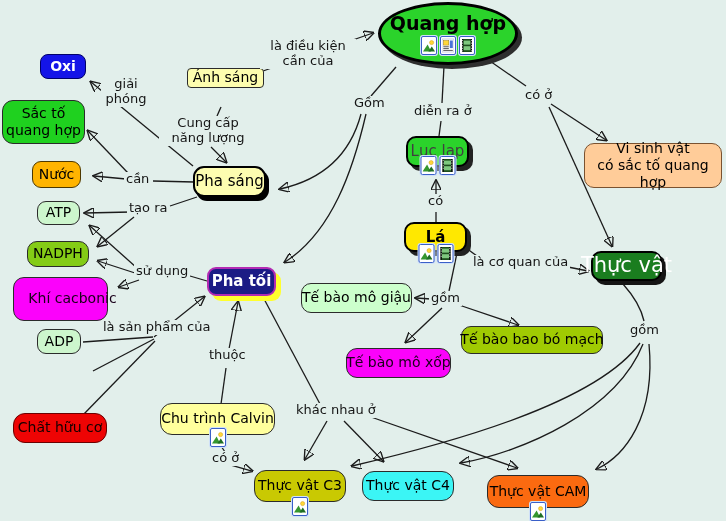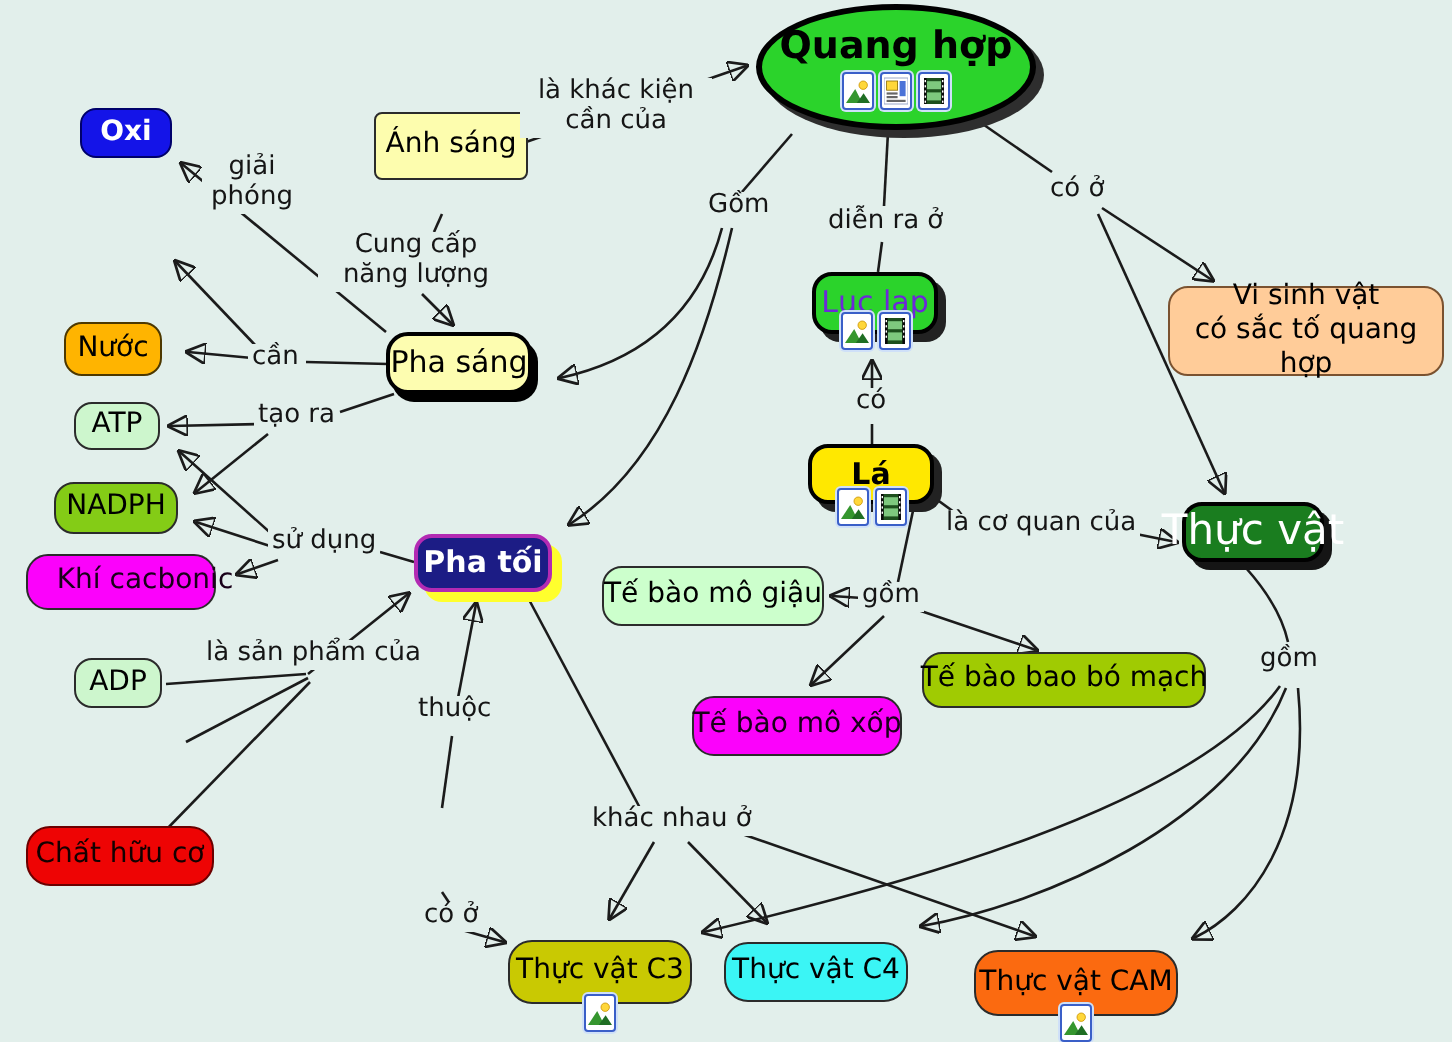--- a/index.html
+++ b/index.html
@@ -21,28 +21,28 @@
   .icons.below { position:absolute; left:50%; bottom:-13px; transform:translateX(-50%); }
   .ico { width:16px; height:19px; background:#fff; border:1px solid #3a5fc8; border-radius:2px;
          box-shadow:0 0 0 1px #cfe0f8; display:flex; align-items:center; justify-content:center; padding:1px; }
   .ico svg { width:100%; height:100%; display:block; }
 
   
   .n-quang-hop{left:378px;top:2px;width:140px;height:63px;border-radius:50%;border:3px solid #000;
                box-shadow:4px 4px 0 #2e2e2e;font-size:19px;font-weight:bold;flex-direction:column;}
   .n-quang-hop .icons{margin-top:1px;}
   .n-oxi{left:40px;top:54px;width:46px;height:25px;border-radius:8px;font-weight:bold;border-color:#00006a;}
-  .n-anh-sang{left:187px;top:56px;width:77px;height:34px;border-radius:4px;}
+  .n-anh-sang{left:187px;top:68px;width:77px;height:20px;border-radius:4px;}
   .n-sac-to{left:2px;top:100px;width:83px;height:44px;border-radius:11px;}
   .n-nuoc{left:32px;top:161px;width:49px;height:27px;border-radius:9px;border-color:#4d3800;}
   .n-pha-sang{left:193px;top:166px;width:73px;height:31px;border-radius:11px;border:2px solid #000;
               box-shadow:3px 4px 0 #000;font-size:15px;}
   .n-atp{left:37px;top:201px;width:43px;height:24px;border-radius:9px;}
   .n-nadph{left:27px;top:241px;width:62px;height:26px;border-radius:10px;}
-  .n-khi-cacbonic{left:13px;top:277px;width:95px;height:28px;border-radius:11px;padding-left:24px;}
+  .n-khi-cacbonic{left:13px;top:277px;width:95px;height:44px;border-radius:11px;padding-left:24px;}
   .n-pha-toi{left:207px;top:267px;width:69px;height:29px;border-radius:9px;border:2px solid #b32ab3;
              box-shadow:5px 5px 0 #ffff2d;font-size:15px;font-weight:bold;}
   .n-adp{left:37px;top:329px;width:44px;height:25px;border-radius:9px;}
   .n-nadp{left:29px;top:367px;width:64px;height:26px;border-radius:10px;}
   .n-chat-huu-co{left:13px;top:413px;width:94px;height:30px;border-radius:12px;border-color:#6b0000;}
   .n-chu-trinh-calvin{left:160px;top:403px;width:115px;height:32px;border-radius:12px;}
   .n-luc-lap{left:406px;top:136px;width:63px;height:31px;border-radius:10px;border:2px solid #000;
              box-shadow:4px 4px 0 #222;font-size:15px;}
   .n-luc-lap .icons.below{bottom:-10px;}
   .n-la{left:404px;top:222px;width:63px;height:30px;border-radius:10px;border:2px solid #000;
@@ -182,40 +182,55 @@
             </g>
           </svg>
         </span>
     </span>
   </div>
 
   <div class="node n-oxi" style="background-color: rgb(20, 20, 232); color: rgb(255, 255, 255);">Oxi</div>
 
   <div class="node n-anh-sang" style="background-color: rgb(253, 253, 174); color: rgb(0, 0, 0);">Ánh sáng</div>
 
+  <div class="node n-sac-to pre" style="background-color: rgb(31, 209, 31); color: rgb(0, 0, 0);">Sắc tố
+quang hợp</div>
 
   <div class="node n-nuoc" style="background-color: rgb(255, 180, 0); color: rgb(0, 0, 0);">Nước</div>
 
   <div class="node n-pha-sang" style="background-color: rgb(253, 253, 176); color: rgb(0, 0, 0);">Pha sáng</div>
 
   <div class="node n-atp" style="background-color: rgb(205, 246, 205); color: rgb(0, 0, 0);">ATP</div>
 
   <div class="node n-nadph" style="background-color: #84cc16; color: rgb(0, 0, 0);">NADPH</div>
 
   <div class="node n-khi-cacbonic" style="background-color: rgb(251, 2, 251); color: rgb(26, 0, 26);">Khí cacbonic</div>
 
   <div class="node n-pha-toi" style="background-color: rgb(28, 28, 133); color: rgb(255, 255, 255);">Pha tối</div>
 
   <div class="node n-adp" style="background-color: rgb(205, 246, 205); color: rgb(0, 0, 0);">ADP</div>
 
 
   <div class="node n-chat-huu-co" style="background-color: rgb(238, 4, 4); color: rgb(20, 0, 0);">Chất hữu cơ</div>
 
-
-  <div class="node n-luc-lap" style="background-color: rgb(43, 211, 43); color: #6d28d9; justify-content: center;">
+  <div class="node n-chu-trinh-calvin" style="background-color: rgb(255, 255, 156); color: rgb(0, 0, 0);">
+    <span>Chu trình Calvin</span>
+    <span class="icons below">
+      <span class="ico">
+          <svg viewBox="0 0 12 13">
+            <rect width="12" height="13" fill="#fff"></rect>
+            <circle cx="8.6" cy="3.6" r="2.1" fill="#ffd73a" stroke="#c89000" stroke-width="0.4"></circle>
+            <path d="M0 12.5 L4.6 5.5 L8.2 12.5 Z" fill="#35962e"></path>
+            <path d="M5.4 12.5 L8.8 7.6 L12 12.5 Z" fill="#1f6e23"></path>
+          </svg>
+        </span>
+    </span>
+  </div>
+
+  <div class="node n-luc-lap" style="background-color: rgb(43, 211, 43); color: #404040; justify-content: center;">
     <span>Lục lạp</span>
     <span class="icons below">
       <span class="ico">
           <svg viewBox="0 0 12 13">
             <rect width="12" height="13" fill="#fff"></rect>
             <circle cx="8.6" cy="3.6" r="2.1" fill="#ffd73a" stroke="#c89000" stroke-width="0.4"></circle>
             <path d="M0 12.5 L4.6 5.5 L8.2 12.5 Z" fill="#35962e"></path>
             <path d="M5.4 12.5 L8.8 7.6 L12 12.5 Z" fill="#1f6e23"></path>
           </svg>
         </span>
@@ -310,21 +325,21 @@
           <svg viewBox="0 0 12 13">
             <rect width="12" height="13" fill="#fff"></rect>
             <circle cx="8.6" cy="3.6" r="2.1" fill="#ffd73a" stroke="#c89000" stroke-width="0.4"></circle>
             <path d="M0 12.5 L4.6 5.5 L8.2 12.5 Z" fill="#35962e"></path>
             <path d="M5.4 12.5 L8.8 7.6 L12 12.5 Z" fill="#1f6e23"></path>
           </svg>
         </span>
     </span>
   </div>
 
-  <span class="elabel pre l-la-dieu-kien">là khác kiện
+  <span class="elabel pre l-la-dieu-kien">là điều kiện
 cần của</span>
   <span class="elabel pre l-giai-phong">giải
 phóng</span>
   <span class="elabel pre l-cung-cap">Cung cấp
 năng lượng</span>
   <span class="elabel l-gom-top">Gồm</span>
   <span class="elabel l-dien-ra-o">diễn ra ở</span>
   <span class="elabel l-co-o-top">có ở</span>
   <span class="elabel l-can">cần</span>
   <span class="elabel l-tao-ra">tạo ra</span>

